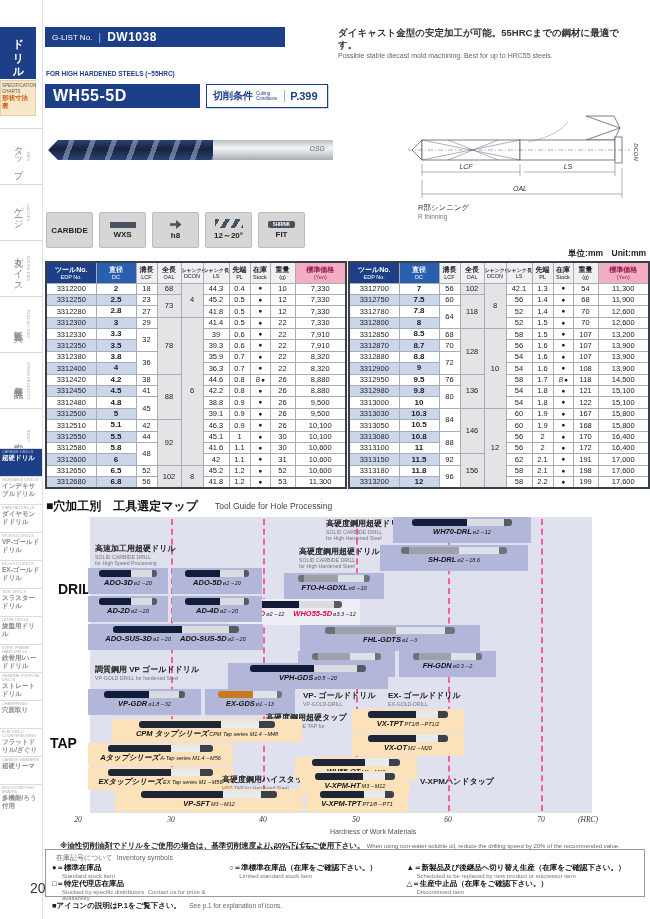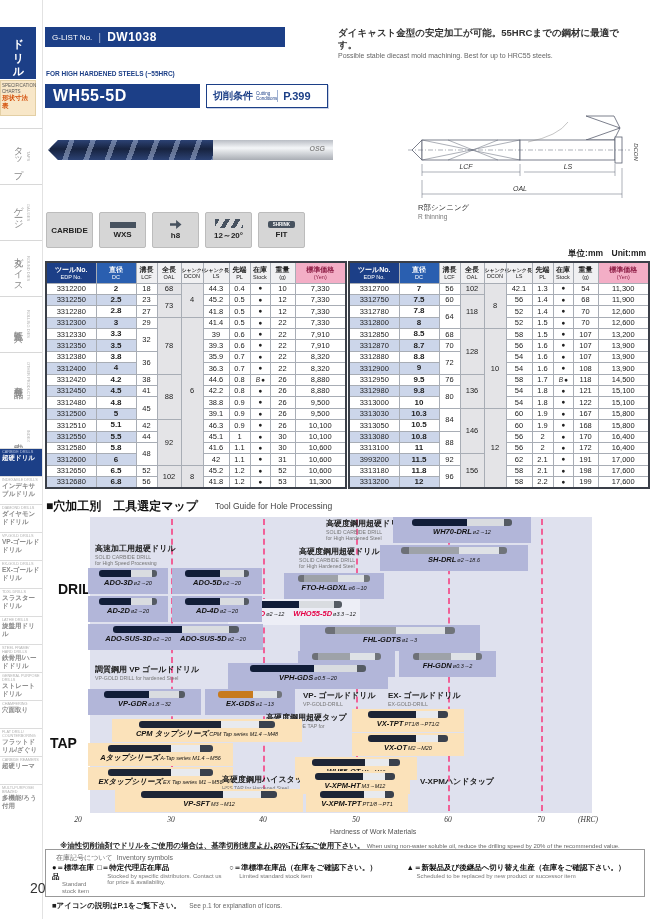--- a/index.html
+++ b/index.html
@@ -32,21 +32,21 @@
   #glist-bar .sep{margin:0 6px;color:#9fb0d4;font-size:11px;}
   #glist-bar .no{font-size:12px;font-weight:bold;letter-spacing:.5px;}
   #title-jp{position:absolute;left:45px;top:50px;font-size:17px;font-weight:bold;color:#1c3f87;letter-spacing:-0.5px;}
   #title-en{position:absolute;left:46px;top:70px;font-size:6.5px;font-weight:bold;color:#1c3f87;}
   #model-bar{position:absolute;left:45px;top:84px;width:155px;height:24px;background:#1c3f87;color:#fff;
              font-size:16px;font-weight:bold;display:flex;align-items:center;padding-left:8px;letter-spacing:.5px;}
   #cut-box{position:absolute;left:206px;top:84px;height:24px;width:122px;background:#fff;border:1px solid #1c3f87;
            display:flex;align-items:center;box-shadow:1px 1px 0 #c9d2e6;}
   #cut-box .jp{font-size:10px;font-weight:bold;color:#1c3f87;padding:0 3px 0 6px;}
   #cut-box .en{font-size:4.5px;color:#1c3f87;line-height:1.2;}
-  #cut-box .pg{font-size:11px;font-weight:bold;color:#1c3f87;border-left:1px solid #9db0d2;margin-left:0;padding-left:5px;}
+  #cut-box .pg{font-size:11px;font-weight:bold;color:#1c3f87;border-left:1px solid #9db0d2;margin-left:7px;padding-left:5px;}
   #blurb{position:absolute;left:338px;top:27px;width:300px;}
   #blurb .jp{font-size:9.5px;font-weight:bold;color:#333;line-height:1.3;}
   #blurb .en{font-size:7px;color:#666;}
   
   #photo{position:absolute;left:48px;top:128px;width:290px;height:44px;}
   #drill-body{position:absolute;left:0;top:12px;width:165px;height:20px;
       background:linear-gradient(180deg,#2c4274,#17233f 45%,#2c4274);
       clip-path:polygon(0 50%,6% 0,100% 0,100% 100%,6% 100%);}
   #drill-body:after{content:"";position:absolute;inset:0;
       background:repeating-linear-gradient(110deg,rgba(190,205,235,.45) 0 5px,transparent 5px 20px);}
@@ -111,21 +111,21 @@
   .tick.unit{transform:none;}
   #hard-jp{position:absolute;left:255px;top:331px;font-size:15px;font-weight:normal;color:#111;}
   #hard-en{position:absolute;left:330px;top:315px;font-size:7px;color:#555;}
   #map-note{position:absolute;left:60px;top:328px;font-size:7.5px;font-weight:bold;color:#222;}
   #map-note span{font-size:6px;font-weight:normal;color:#666;}
   
   #legend{position:absolute;left:45px;top:849px;width:600px;height:48px;border:1px solid #999;background:#fff;padding:2px 6px;}
   #legend .lt{font-size:8.5px;font-weight:bold;color:#111;}
   #legend .lt span{font-size:7px;font-weight:normal;color:#666;margin-left:4px;}
   #legend-cols{display:flex;}
-  .lcol{display:flex;flex-direction:row;}
+  .lcol{display:flex;flex-direction:column;}
   .lcol:nth-child(1){width:180px;} .lcol:nth-child(2){width:180px;} .lcol:nth-child(3){width:235px;}
   .litem{margin-top:1px;}
   .litem .s1{font-size:7.5px;font-weight:bold;color:#111;line-height:1.15;}
   .litem .s2{font-size:6px;color:#777;line-height:1.1;margin-left:10px;}
   #icon-note{position:absolute;left:46px;top:901px;font-size:7.5px;font-weight:bold;color:#222;}
   #icon-note span{font-size:6.5px;font-weight:normal;color:#666;margin-left:6px;}
 </style>
 </head>
 <body>
 
@@ -743,21 +743,21 @@
         <tr data-interactable="false">
           <td data-interactable="false">3313100</td>
           <td class="d" data-interactable="false">11</td>
           <td data-interactable="false">56</td>
           <td data-interactable="false">2</td>
           <td class="st" data-interactable="false">●</td>
           <td data-interactable="false">172</td>
           <td data-interactable="false">16,400</td>
         </tr>
         <tr data-interactable="false">
-          <td data-interactable="false">3993200</td>
+          <td data-interactable="false">3313150</td>
           <td class="d" data-interactable="false">11.5</td>
           <td data-interactable="false">92</td>
           <td rowspan="3" class="g" data-interactable="false">156</td>
           <td data-interactable="false">62</td>
           <td data-interactable="false">2.1</td>
           <td class="st" data-interactable="false">●</td>
           <td data-interactable="false">191</td>
           <td data-interactable="false">17,000</td>
         </tr>
         <tr data-interactable="false">
@@ -962,20 +962,24 @@
           <div class="litem" data-interactable="false">
             <div class="s1" data-interactable="false">○＝準標準在庫品（在庫をご確認下さい。）</div>
             <div class="s2" data-interactable="false">Limited standard stock item</div>
           </div>
         </div>
         <div class="lcol" data-interactable="false">
           <div class="litem" data-interactable="false">
             <div class="s1" data-interactable="false">▲＝新製品及び後継品へ切り替え生産（在庫をご確認下さい。）</div>
             <div class="s2" data-interactable="false">Scheduled to be replaced by new product or successor item</div>
           </div>
+          <div class="litem" data-interactable="false">
+            <div class="s1" data-interactable="false">△＝生産中止品（在庫をご確認下さい。）</div>
+            <div class="s2" data-interactable="false">Discontinued item</div>
+          </div>
         </div>
       </div>
   </div>
   <div id="icon-note" data-interactable="false">
     <span style="font-size:7.5px;font-weight:bold;color:#222;">■アイコンの説明はP.1をご覧下さい。</span>
     <span>See p.1 for explanation of icons.</span>
   </div>
 
 </div>
 

